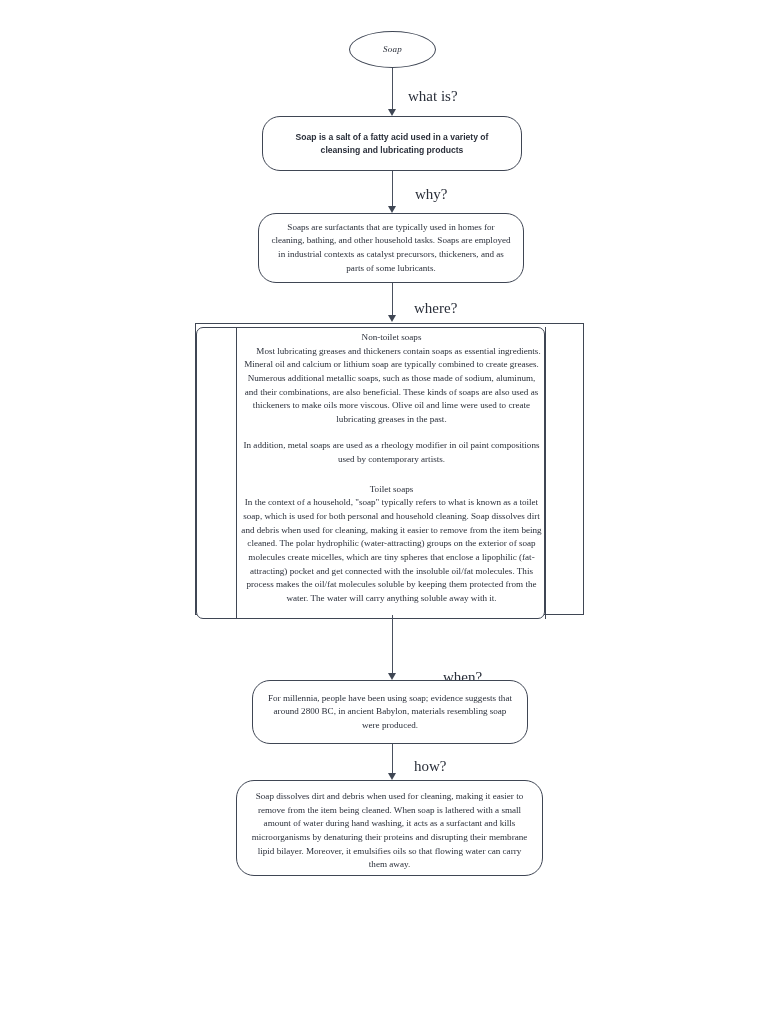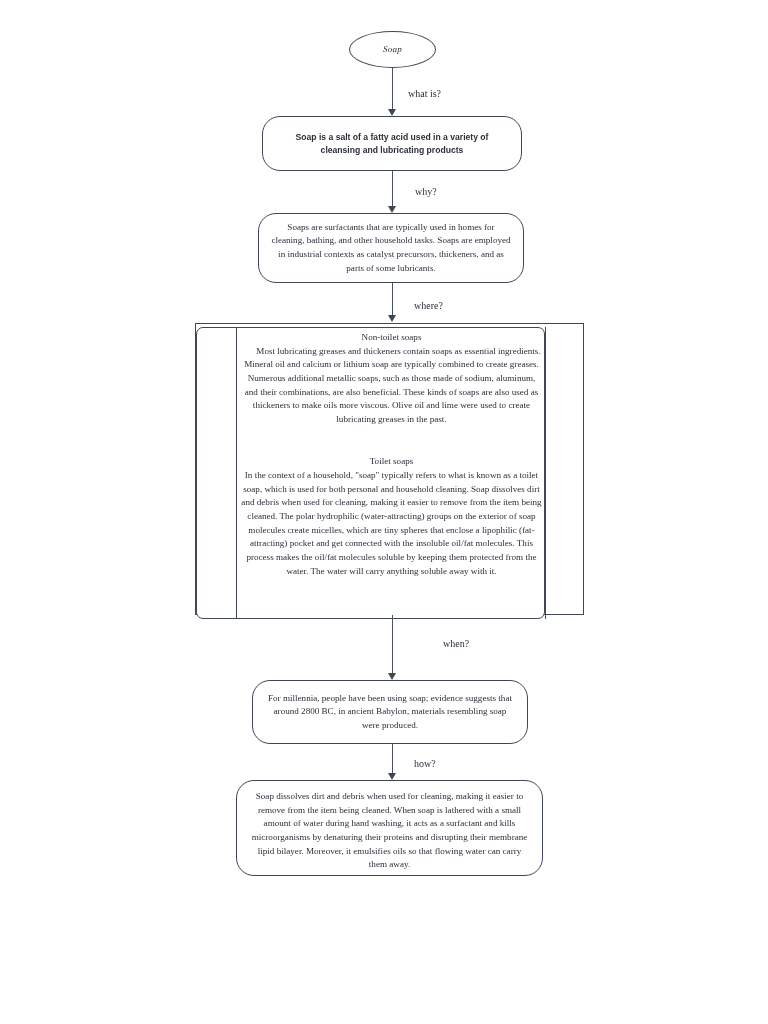--- a/index.html
+++ b/index.html
@@ -167,21 +167,21 @@
     position: absolute;
     width: 0;
     height: 0;
     border-left: 4px solid transparent;
     border-right: 4px solid transparent;
     border-top: 7px solid #3f4654;
   }
   .edge-label {
     position: absolute;
     font-family: "Liberation Serif", serif;
-    font-size: 10px;
+    font-size: 15px;
     color: #2a2f3a;
     white-space: nowrap;
   }
 </style>
 </head>
 <body>
 
 <div id="canvas">
 
   <div class="node" id="start-node">
@@ -210,28 +210,29 @@
 
   <div id="node-where-outer"></div>
   <div id="node-where-inner"></div>
   <div id="where-divider-left"></div>
   <div id="where-divider-right"></div>
 
   <div id="where-content">
     <p class="heading">Non-toilet soaps</p>
     <p style="text-indent:14px;">Most lubricating greases and thickeners contain soaps as essential ingredients. Mineral oil and calcium or lithium soap are typically combined to create greases. Numerous additional metallic soaps, such as those made of sodium, aluminum, and their combinations, are also beneficial. These kinds of soaps are also used as thickeners to make oils more viscous. Olive oil and lime were used to create lubricating greases in the past.</p>
     <div class="gap"></div>
+    <p>In addition, metal soaps are used as a rheology modifier in oil paint compositions used by contemporary artists.</p>
     <div class="gap-lg"></div>
     <p class="heading">Toilet soaps</p>
     <p>In the context of a household, "soap" typically refers to what is known as a toilet soap, which is used for both personal and household cleaning. Soap dissolves dirt and debris when used for cleaning, making it easier to remove from the item being cleaned. The polar hydrophilic (water-attracting) groups on the exterior of soap molecules create micelles, which are tiny spheres that enclose a lipophilic (fat-attracting) pocket and get connected with the insoluble oil/fat molecules. This process makes the oil/fat molecules soluble by keeping them protected from the water. The water will carry anything soluble away with it.</p>
   </div>
 
   <div class="edge-line" style="left:392px; top:615px; height:59px;"></div>
   <div class="edge-head" style="left:388px; top:673px;"></div>
-  <div class="edge-label" style="left:443px; top:638px;">when?</div>
+  <div class="edge-label" style="left:443px; top:669px;">when?</div>
 
   <div class="node" id="node-when">
     <span class="txt">For millennia, people have been using soap; evidence suggests that around 2800 BC, in ancient Babylon, materials resembling soap were produced.</span>
   </div>
 
   <div class="edge-line" style="left:392px; top:744px; height:30px;"></div>
   <div class="edge-head" style="left:388px; top:773px;"></div>
   <div class="edge-label" style="left:414px; top:758px;">how?</div>
 
   <div class="node" id="node-how">

